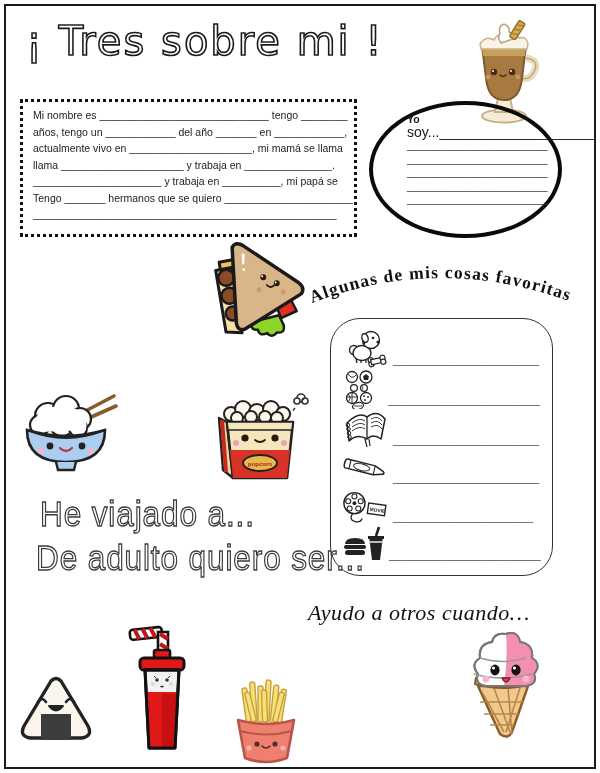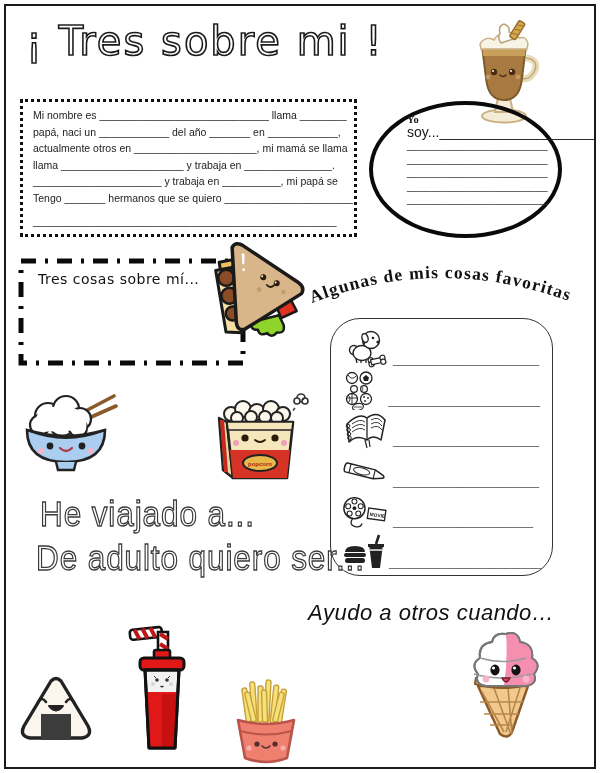--- a/index.html
+++ b/index.html
@@ -14,59 +14,59 @@
     position:absolute;left:26px;top:18px;margin:0;
     font-family:"DejaVu Sans",sans-serif;font-weight:400;font-size:40px;letter-spacing:2px;
     color:#fff;-webkit-text-stroke:1.6px #1a1a1a;text-shadow:0 0 0 #fff;white-space:nowrap;
   }
 
   .dotted-box{
     position:absolute;left:20px;top:99px;width:337px;height:138px;
     border:3px dotted #111;box-sizing:border-box;padding:5px 10px 0 10px;overflow:hidden;
   }
   .dotted-box .fline{font-size:10.5px;line-height:16.5px;white-space:nowrap;color:#222;}
-  .dotted-box .fline.last{margin-top:7px;}
+  .dotted-box .fline.last{}
 
   .oval{
     position:absolute;left:369px;top:101px;width:193px;height:137px;
     border:4px solid #0a0a0a;border-radius:50%;box-sizing:border-box;
   }
   .oval-inner{position:absolute;left:34px;top:8px;width:135px;}
-  .oval-inner .yo{font-size:10.5px;font-weight:bold;line-height:13px;font-family:Liberation Serif, serif;}
+  .oval-inner .yo{font-size:10.5px;font-weight:bold;line-height:13px;}
   .oval-inner .soyline{font-size:14px;font-weight:normal;line-height:13px;white-space:nowrap;}
   .oval-inner .oline{font-size:11px;line-height:13.5px;white-space:nowrap;color:#333;}
 
   .tres-box{position:absolute;left:18px;top:258px;width:228px;height:108px;}
   .tres-box svg{position:absolute;left:0;top:0;}
   .tres-label{
     position:absolute;left:20px;top:13px;font-family:"DejaVu Sans",sans-serif;
     font-size:14px;letter-spacing:0.5px;color:#111;
   }
 
   .arc-title{position:absolute;left:306px;top:253px;width:274px;height:62px;}
 
   .fav-box{
     position:absolute;left:330px;top:318px;width:223px;height:258px;
     border:1.6px solid #333;border-radius:30px;box-sizing:border-box;
-    padding:6px 12px 3px 10px;display:flex;flex-direction:column;
+    padding:6px 12px 11px 10px;display:flex;flex-direction:column;
   }
   .fav-row{flex:1;display:flex;align-items:flex-end;}
   .fav-icon{width:48px;display:flex;justify-content:center;align-items:flex-end;}
   .fav-blank{font-size:10.5px;color:#444;margin-left:4px;margin-bottom:3px;white-space:nowrap;}
 
   .outline-text{
     position:absolute;font-family:"Liberation Sans",sans-serif;font-size:35px;font-weight:400;
     color:#fff;-webkit-text-stroke:1.3px #3a3a3a;white-space:nowrap;
     transform:scaleX(0.9);transform-origin:left center;letter-spacing:1px;
   }
   .viajado{left:40px;top:494px;}
   .adulto{left:36px;top:538px;}
 
   .ayudo{
-    position:absolute;left:308px;top:600px;font-family:Liberation Sans, sans-serif;
+    position:absolute;left:308px;top:600px;font-family:Liberation Serif, serif;
     font-style:italic;font-size:22px;color:#111;letter-spacing:0.5px;white-space:nowrap;
   }
 
   .ill{position:absolute;}
   .ill svg{display:block;}
 </style>
 </head>
 <body>
 
 <div class="page">
@@ -94,47 +94,41 @@
       <circle cx="60" cy="52" r="3.2" fill="#4a2b10"></circle>
       <circle cx="41" cy="51" r="1" fill="#fff"></circle>
       <circle cx="59" cy="51" r="1" fill="#fff"></circle>
       <path d="M48,55 q3,3 6,0" fill="none" stroke="#4a2b10" stroke-width="1.6" stroke-linecap="round"></path>
       <circle cx="36" cy="57" r="2.4" fill="#caa06a" opacity="0.8"></circle>
       <circle cx="66" cy="57" r="2.4" fill="#caa06a" opacity="0.8"></circle>
     </svg>
   </div>
 
   <div class="dotted-box">
-    <div class="fline">Mi nombre es _____________________________ llama ________</div>
-    <div class="fline">papá, naci un ____________ del año _______ en ____________,</div>
-    <div class="fline">actualmente otros en _____________________,  mi mamá se llama</div>
+    <div class="fline">Mi nombre es _____________________________ tengo ________</div>
+    <div class="fline">años, tengo un ____________ del año _______ en ____________,</div>
+    <div class="fline">actualmente vivo en _____________________,  mi mamá se llama</div>
     <div class="fline">llama _____________________ y trabaja en _______________.</div>
     <div class="fline">______________________ y trabaja en __________, mi papá se</div>
     <div class="fline">Tengo _______ hermanos que se quiero ______________________</div>
     <div class="fline last">____________________________________________________</div>
   </div>
 
   <div class="oval">
     <div class="oval-inner">
       <div class="yo">Yo</div>
       <div class="soyline">soy...____________________</div>
       <div class="oline">_______________________</div>
       <div class="oline">_______________________</div>
       <div class="oline">_______________________</div>
       <div class="oline">_______________________</div>
       <div class="oline">_______________________</div>
     </div>
   </div>
 
-  <div class="tres-box">
-    <svg width="228" height="108" viewBox="0 0 228 108">
-      <rect x="3" y="3" width="222" height="102" fill="none" stroke="#0a0a0a" stroke-width="5" stroke-dasharray="15 9 3 9"></rect>
-    </svg>
-    <div class="tres-label">Tres cosas sobre mí...</div>
-  </div>
 
   <div class="ill" style="left:197px;top:238px;">
     <svg width="112" height="100" viewBox="0 0 112 100">
       <g transform="rotate(-4 56 50)">
         <path d="M24,22 L30,86 L46,90 L40,20 Z" fill="#f0c060" stroke="#1a1a1a" stroke-width="3" stroke-linejoin="round"></path>
         <path d="M20,30 L26,92 L42,94 L36,28 Z" fill="#f6dfa6" stroke="#1a1a1a" stroke-width="3" stroke-linejoin="round"></path>
         <circle cx="30" cy="38" r="8" fill="#8a4b26" stroke="#1a1a1a" stroke-width="2.5"></circle>
         <circle cx="32" cy="56" r="8" fill="#8a4b26" stroke="#1a1a1a" stroke-width="2.5"></circle>
         <circle cx="34" cy="74" r="7" fill="#8a4b26" stroke="#1a1a1a" stroke-width="2.5"></circle>
         <path d="M78,70 l14,-8 l6,14 l-16,6 Z" fill="#e03020" stroke="#1a1a1a" stroke-width="2.5" stroke-linejoin="round"></path>

